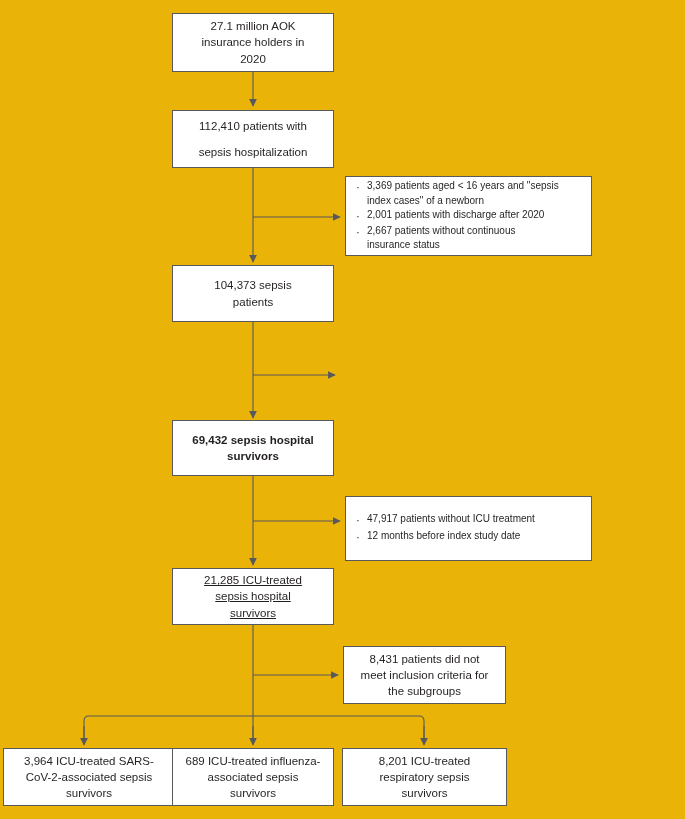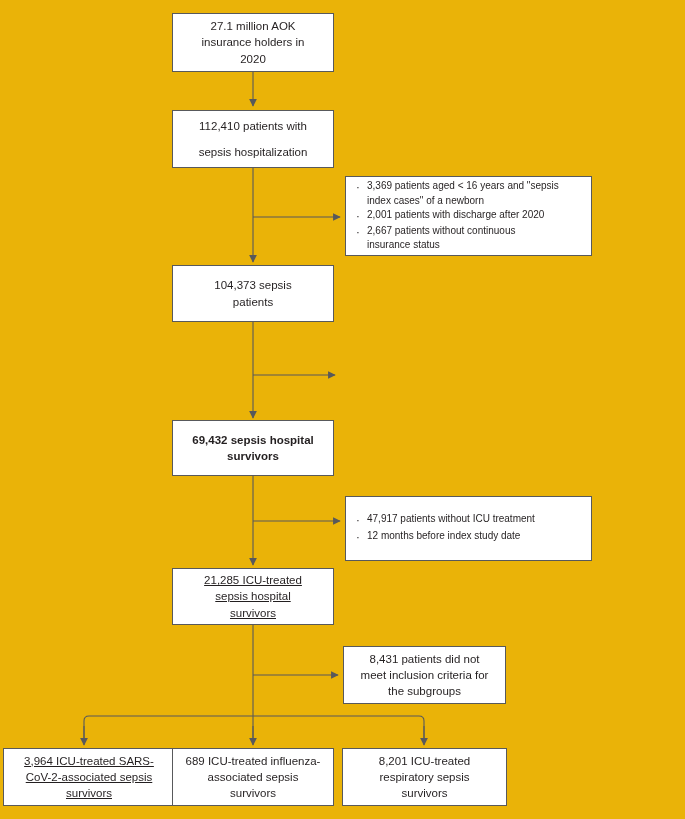--- a/index.html
+++ b/index.html
@@ -168,21 +168,21 @@
     <span class="line">sepsis hospital</span>
     <span class="line">survivors</span>
   </div>
 
   <div class="node" style="left:343px; top:646px; width:163px; height:58px;">
     <span class="line">8,431 patients did not</span>
     <span class="line">meet inclusion criteria for</span>
     <span class="line">the subgroups</span>
   </div>
 
-  <div class="node" style="left:3px; top:748px; width:172px; height:58px;text-decoration:underline;">
+  <div class="node" style="left:3px; top:748px; width:172px; height:58px;">
     <span class="line">3,964 ICU-treated SARS-</span>
     <span class="line">CoV-2-associated sepsis</span>
     <span class="line">survivors</span>
   </div>
 
   <div class="node" style="left:172px; top:748px; width:162px; height:58px;">
     <span class="line">689 ICU-treated influenza-</span>
     <span class="line">associated sepsis</span>
     <span class="line">survivors</span>
   </div>

